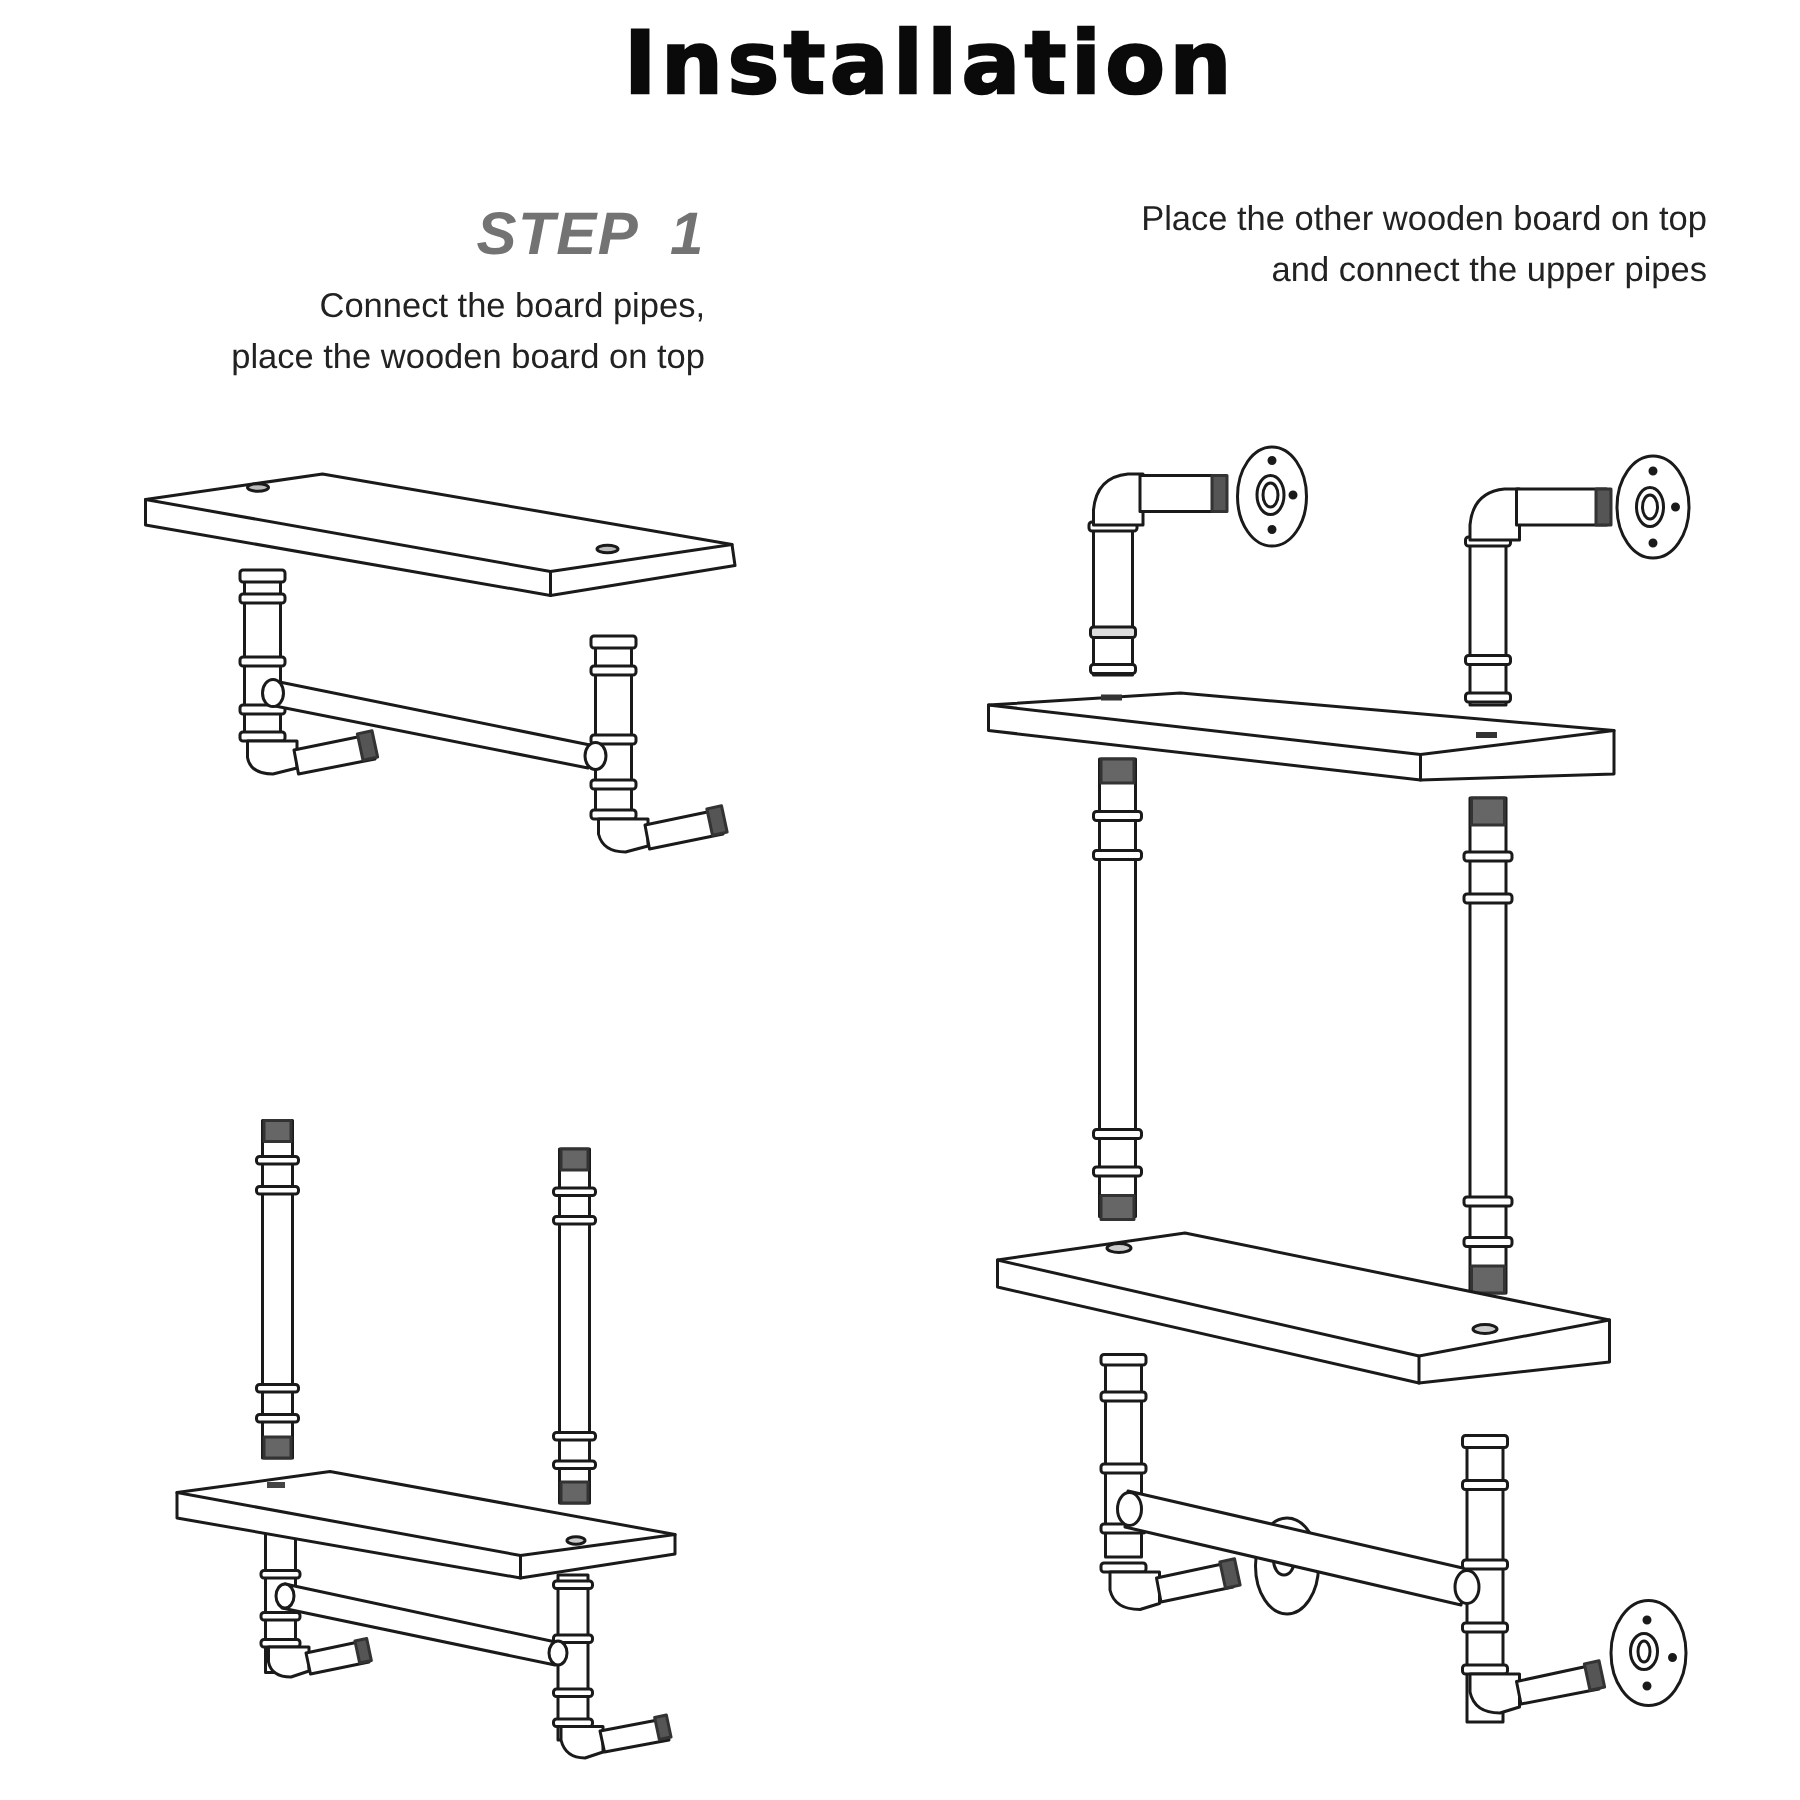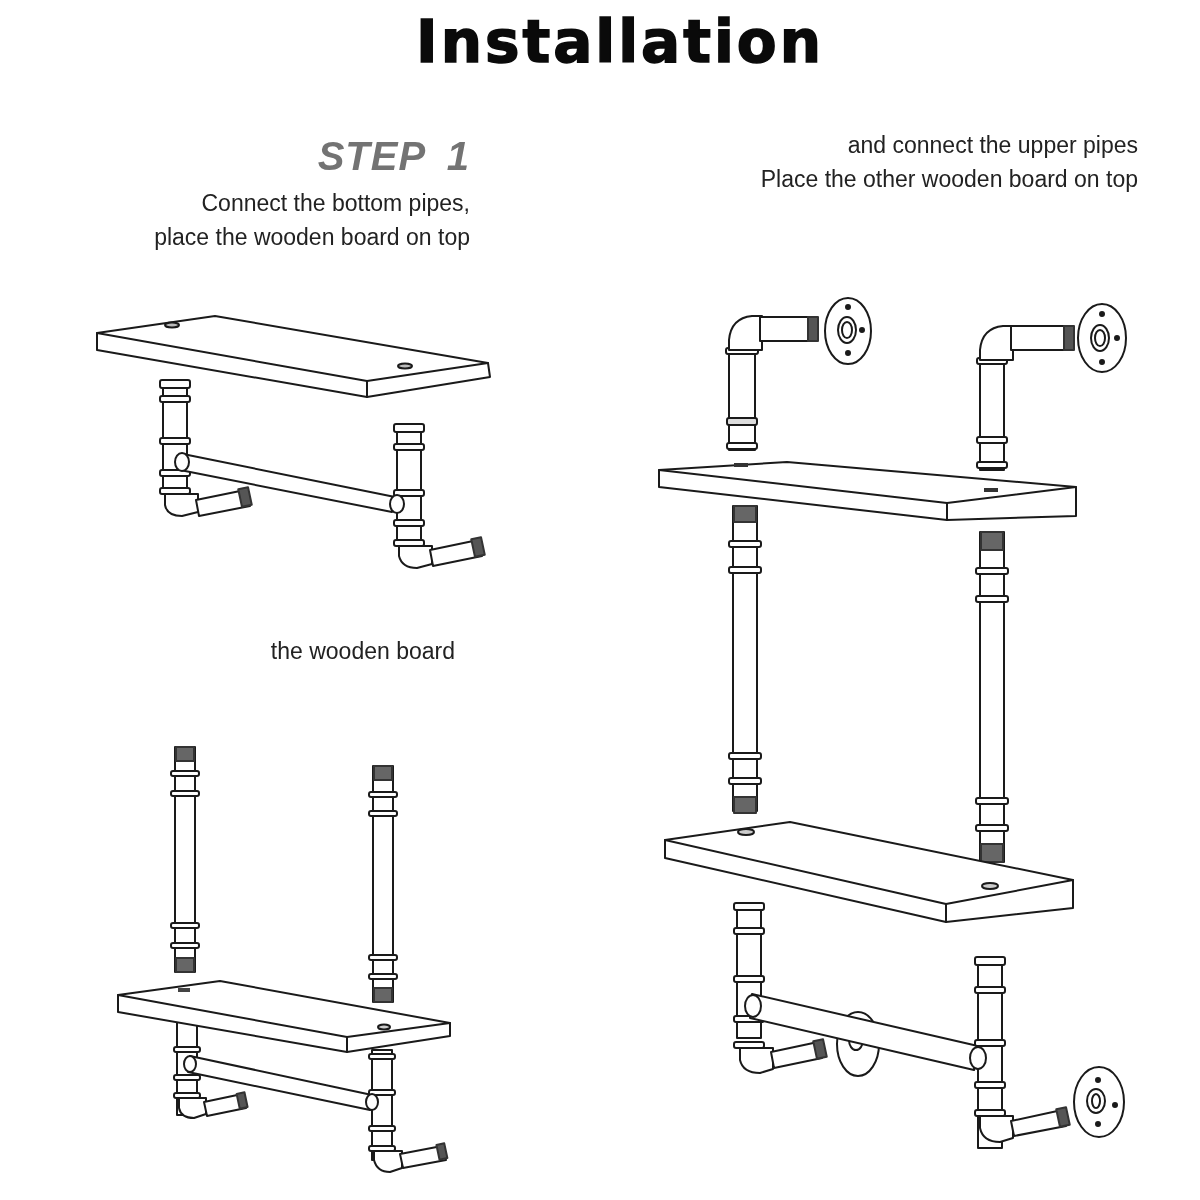--- a/index.html
+++ b/index.html
@@ -17,31 +17,30 @@
     svg.illus { position: absolute; left: 0; top: 0; }
     svg.illus * { vector-effect: non-scaling-stroke; }
   </style>
 </head>
 <body>
 
 <div class="title">Installation</div>
 
 <div class="step-block" id="step1">
   <div class="step-heading">STEP  1</div>
-  <div class="step-line">Connect the bottom pipes,</div>
+  <div class="step-line">Connect the board pipes,</div>
   <div class="step-line">place the wooden board on top</div>
 </div>
 
 <div class="step-block" id="step2">
-  <div class="step-line">the wooden board</div>
 </div>
 
 <div class="step-block" id="step3">
+  <div class="step-line">Place the other wooden board on top</div>
   <div class="step-line">and connect the upper pipes</div>
-  <div class="step-line">Place the other wooden board on top</div>
 </div>
 
 <svg class="illus" width="1200" height="1200" viewBox="0 0 1200 1200" fill="#ffffff" stroke="#1a1a1a" stroke-width="2" stroke-linejoin="round" stroke-linecap="round">
   <defs>
 
     <g id="vpipe-short">
       <rect x="-11" y="0" width="22" height="70"></rect>
     </g>
   </defs>
 

